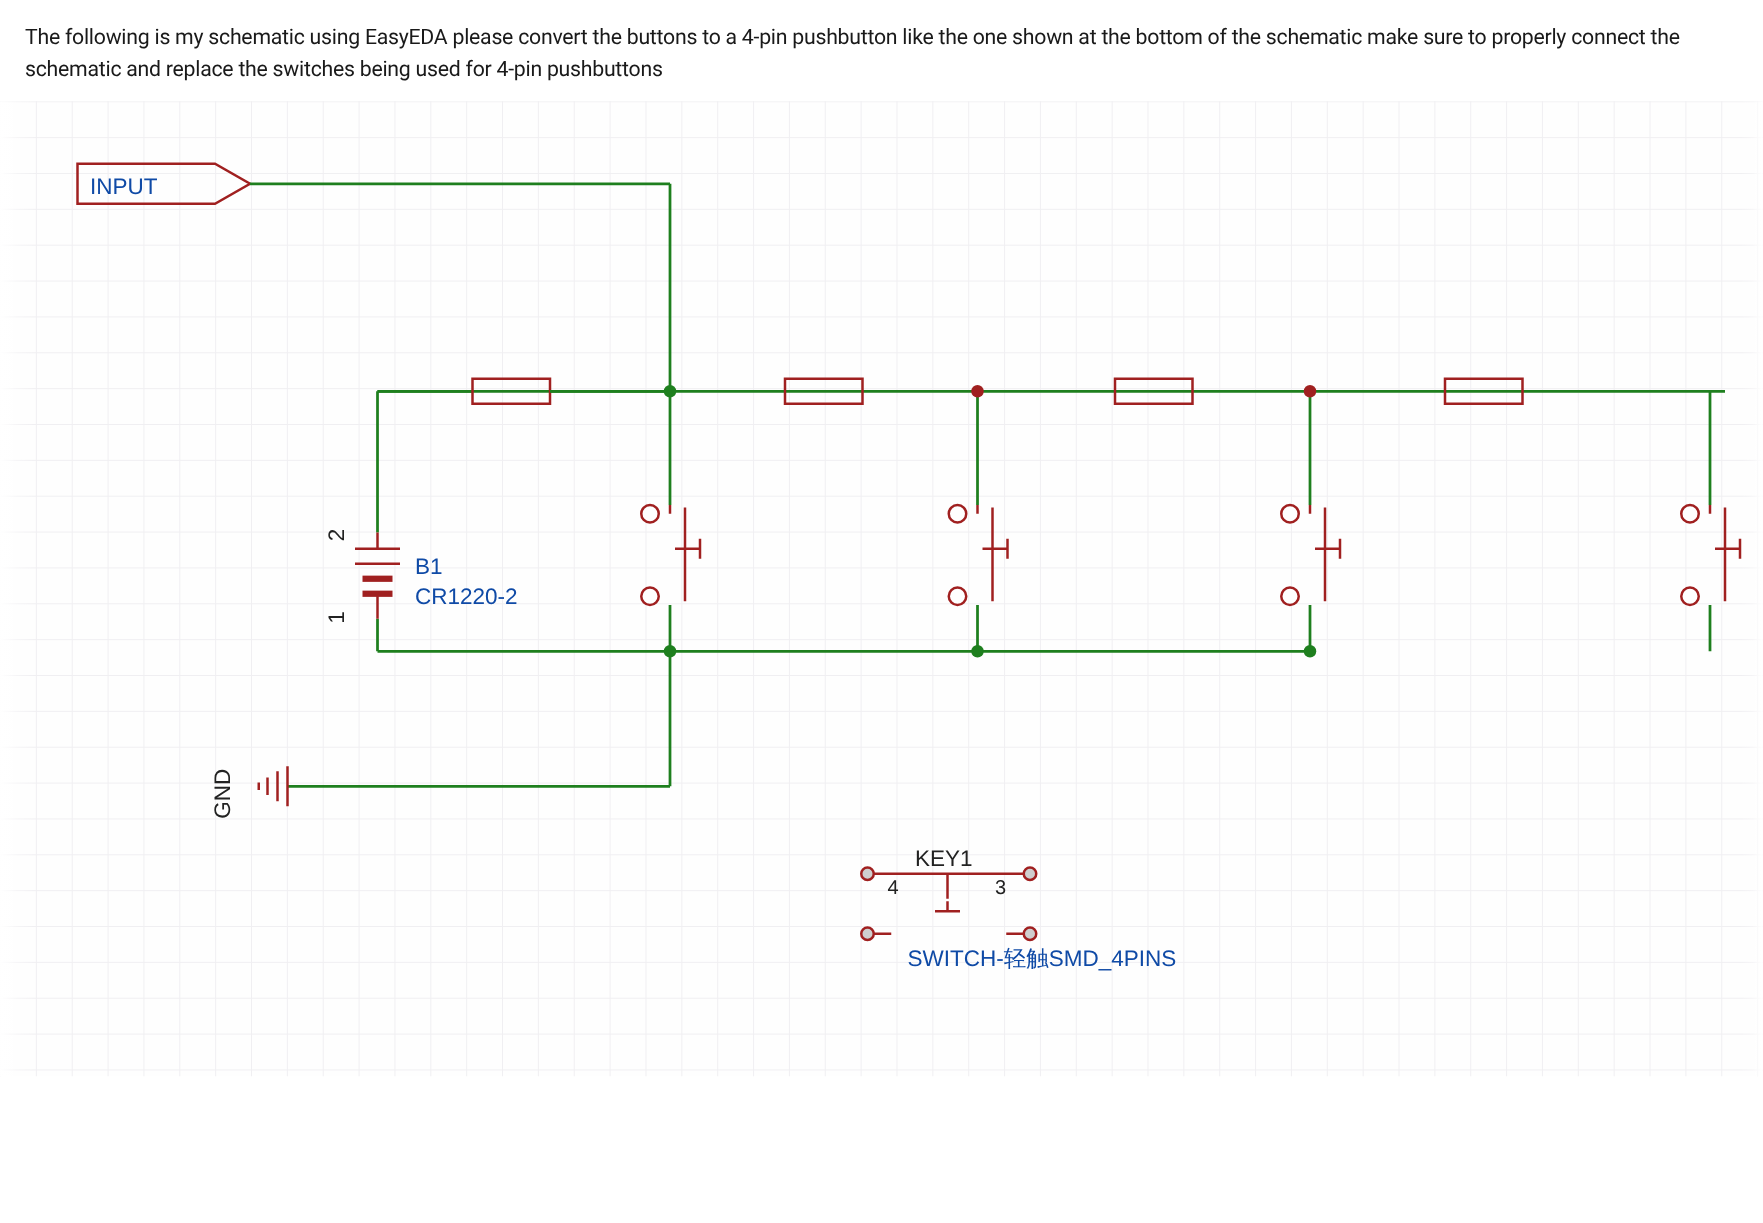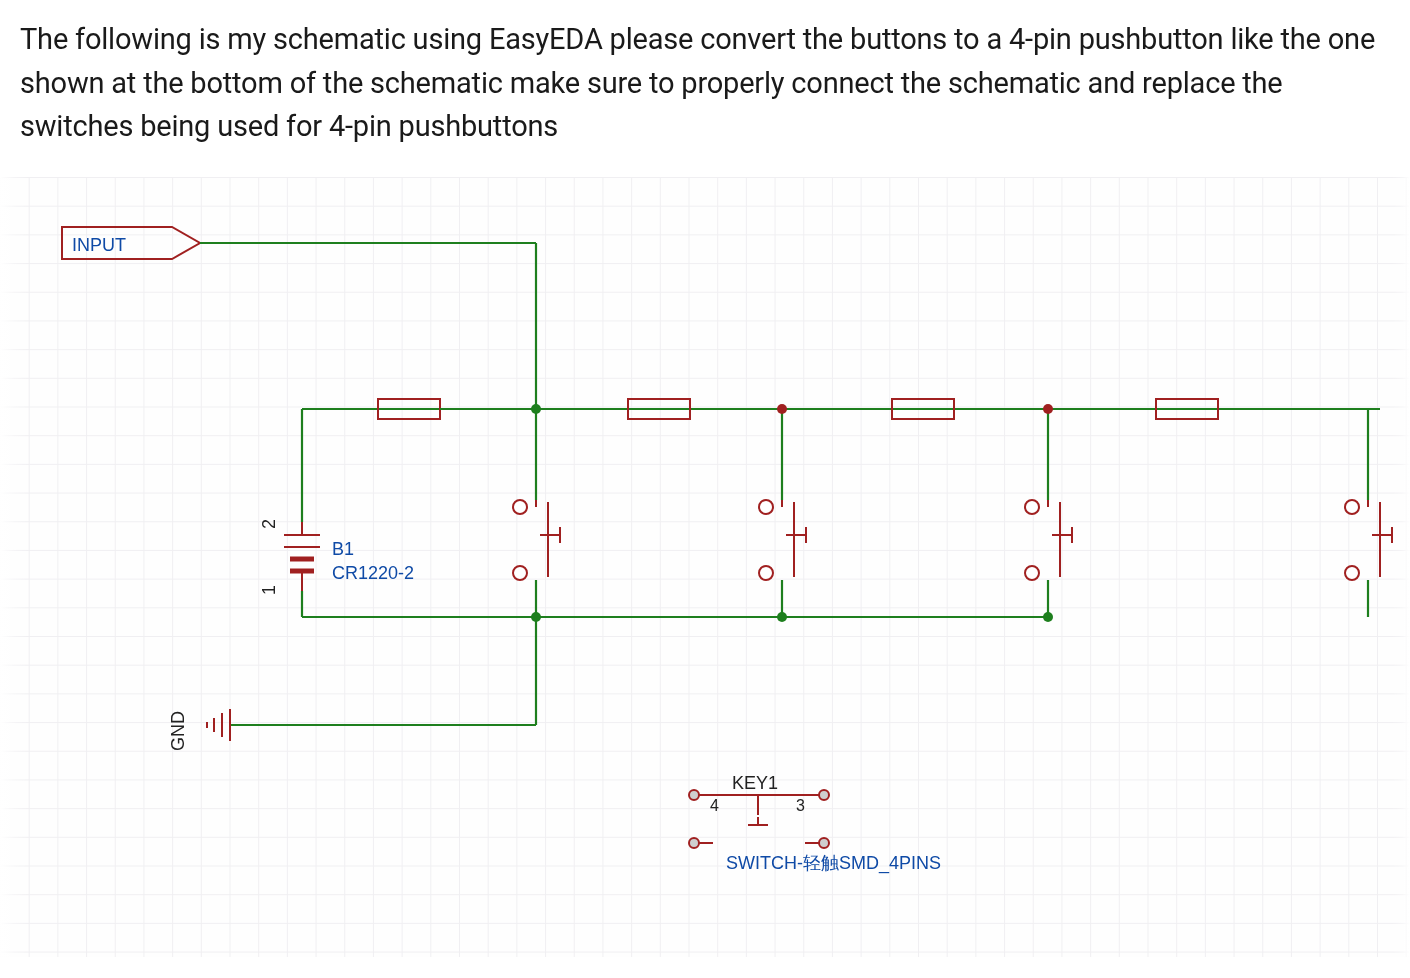--- a/index.html
+++ b/index.html
@@ -5,28 +5,28 @@
     * { margin: 0; padding: 0; box-sizing: border-box; }
     body {
       font-family: -apple-system, BlinkMacSystemFont, "Segoe UI", Roboto, sans-serif;
       background: #ffffff;
       width: 1410px;
       height: 978px;
       overflow: hidden;
     }
     .question-text {
       padding: 18px 20px 8px 20px;
-      font-size: 29px;
+      font-size: 17px;
       line-height: 1.5;
       color: #1a1a1a;
       letter-spacing: -0.2px;
     }
     .schematic-area {
       position: relative;
-      margin-top: 20px;
+      margin-top: 4px;
       width: 1410px;
       height: 780px;
       background-color: #fefefe;
       background-image:
         linear-gradient(#f0eff2 1px, transparent 1px),
         linear-gradient(90deg, #f0eff2 1px, transparent 1px);
       background-size: 28.7px 28.7px;
       background-position: 0 0;
     }
     .schematic-area::before {

